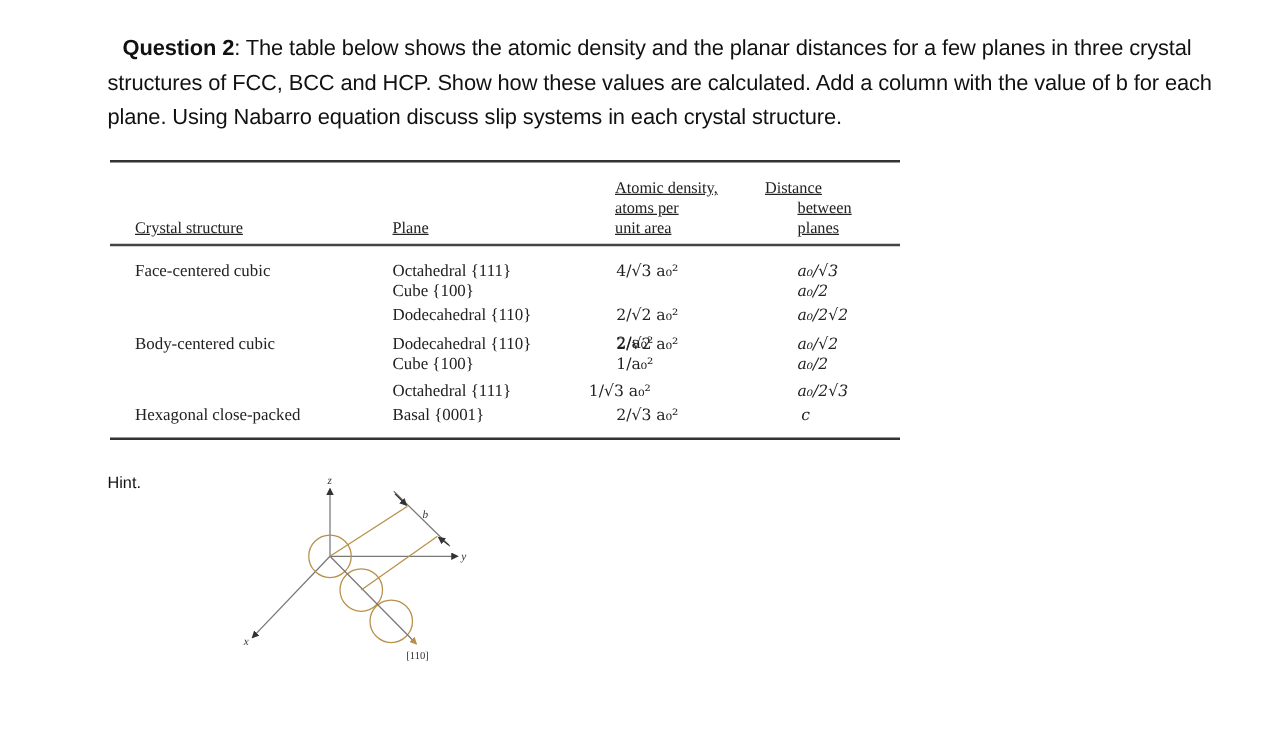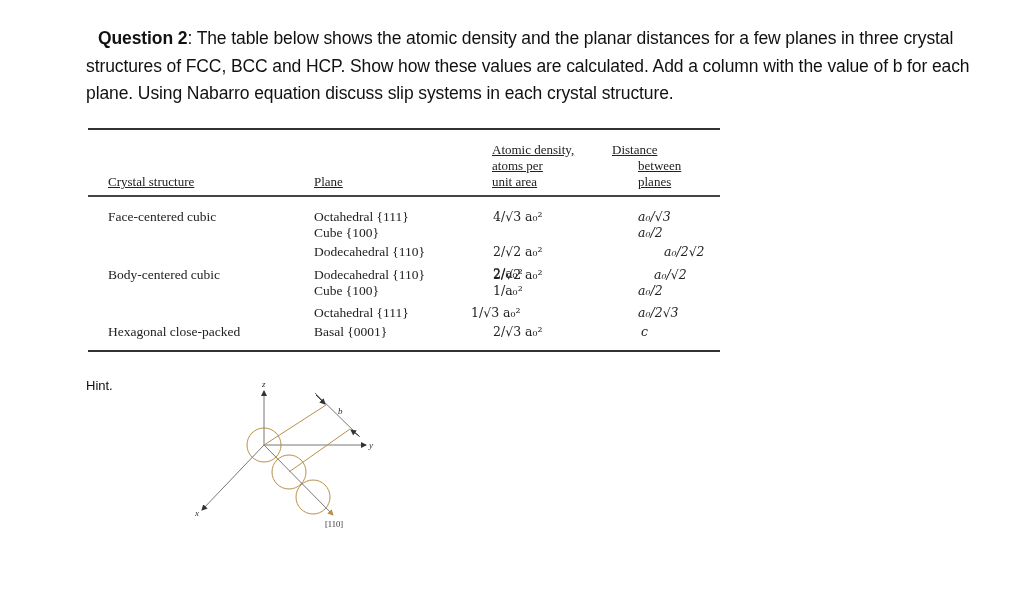--- a/index.html
+++ b/index.html
@@ -61,22 +61,22 @@
   <div class="cell math" style="left:405px; top:81px;">4/√3 a₀²</div>
   <div class="cell math" style="left:405px; top:97px;margin-top:41px;">2/a₀²</div>
   <div class="cell math" style="left:405px; top:116px;">2/√2 a₀²</div>
   <div class="cell math" style="left:405px; top:139px;">2/√2 a₀²</div>
   <div class="cell math" style="left:405px; top:155px;">1/a₀²</div>
   <div class="cell math" style="left:383px; top:177px;">1/√3 a₀²</div>
   <div class="cell math" style="left:405px; top:196px;">2/√3 a₀²</div>
 
   <div class="cell math" style="left:550px; top:81px; font-style:italic;">a₀/√3</div>
   <div class="cell math" style="left:550px; top:97px; font-style:italic;">a₀/2</div>
-  <div class="cell math" style="left:576px; top:116px; font-style:italic;">a₀/2√2</div>
-  <div class="cell math" style="left:550px; top:139px; font-style:italic;margin-left:16px;">a₀/√2</div>
+  <div class="cell math" style="left:550px; top:116px; font-style:italic;">a₀/2√2</div>
+  <div class="cell math" style="left:550px; top:139px; font-style:italic;">a₀/√2</div>
   <div class="cell math" style="left:550px; top:155px; font-style:italic;">a₀/2</div>
   <div class="cell math" style="left:550px; top:177px; font-style:italic;">a₀/2√3</div>
   <div class="cell math" style="left:553px; top:196px; font-style:italic;">c</div>
 
   <div class="rule-thick" style="top:222px;"></div>
 </div>
 
 <div class="hint">Hint.</div>
 
 <svg class="diagram" width="200" height="170" viewBox="180 370 200 170">

